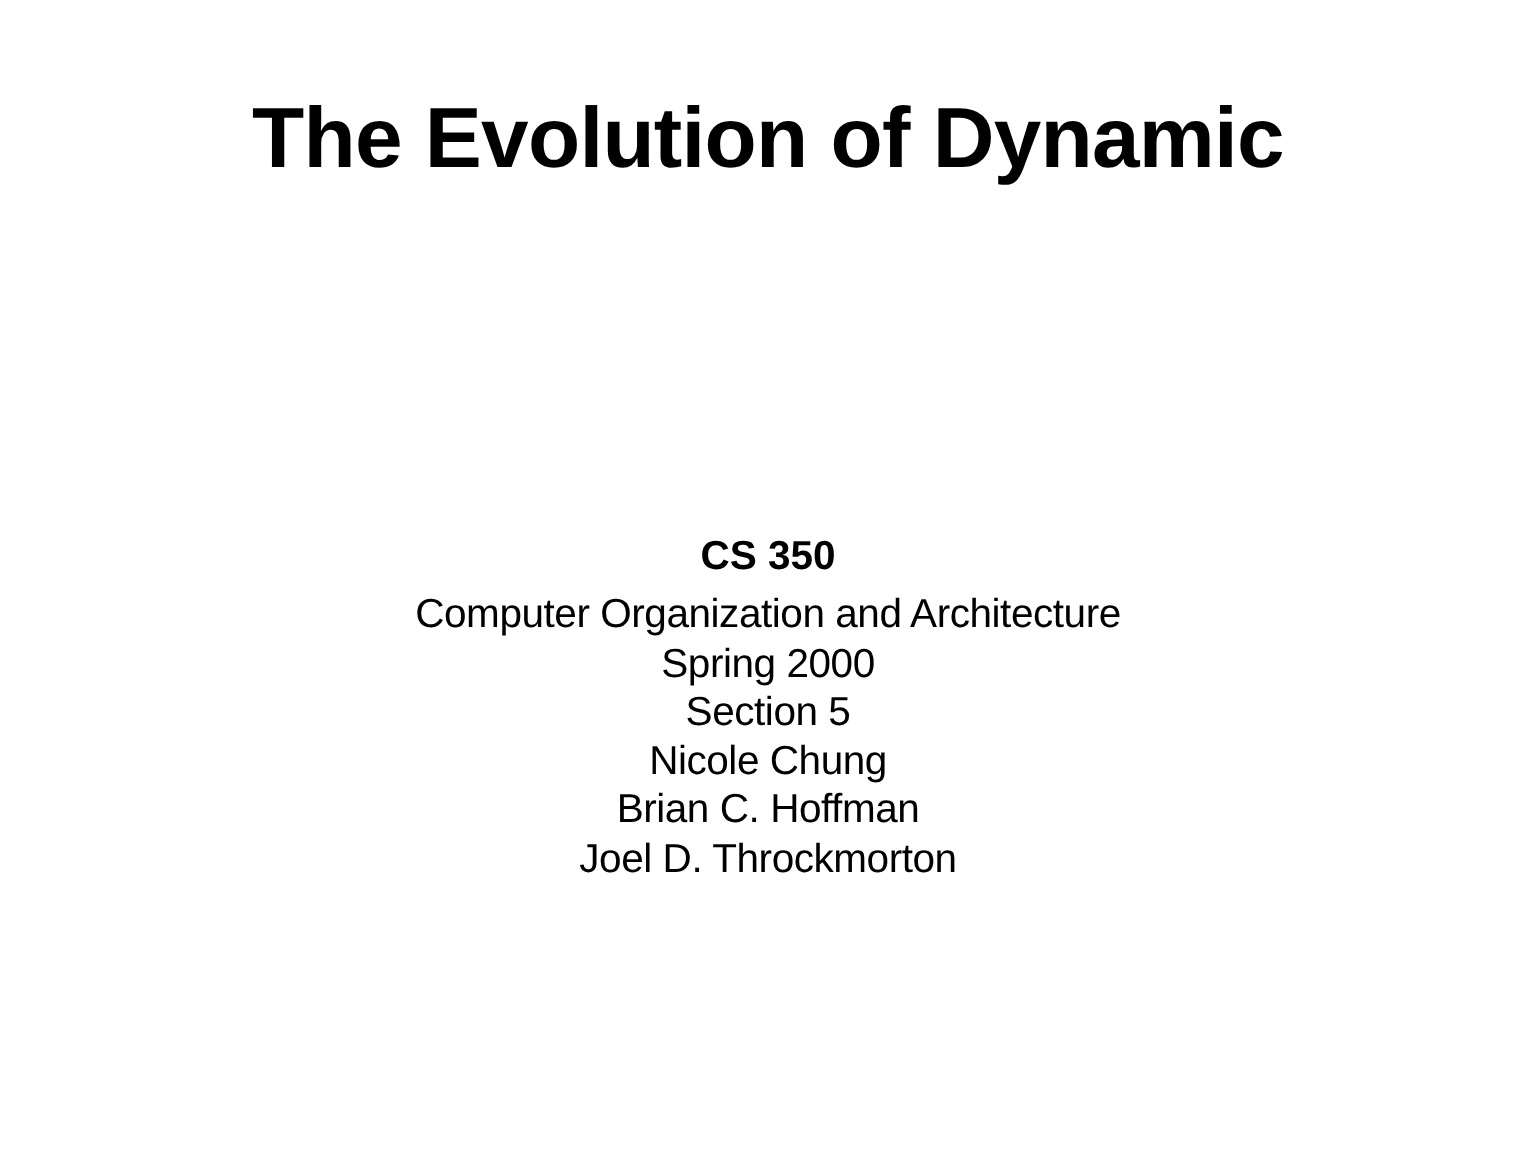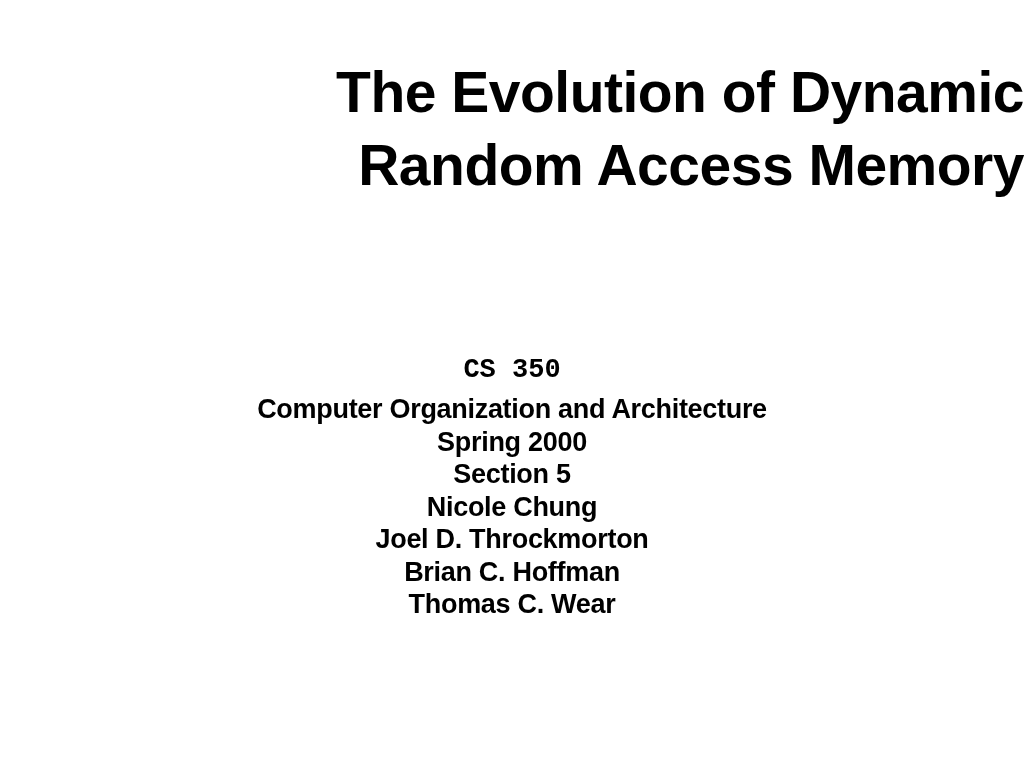--- a/index.html
+++ b/index.html
@@ -4,47 +4,45 @@
   <style>
     html, body { margin: 0; padding: 0; background: #ffffff; }
     body { width: 1024px; height: 768px; position: relative; overflow: hidden; color: #000000; }
     .title {
       position: absolute; left: 0; top: 56px; width: 1024px;
       text-align: center;
       font-family: "Liberation Sans", sans-serif;
       font-weight: bold; font-size: 57px; line-height: 73px;
       letter-spacing: -0.5px;
     }
-    .title div { white-space: nowrap; text-align: right; }
+    .title div { white-space: nowrap; }
     .course {
       position: absolute; left: 0; top: 352px; width: 1024px;
       text-align: center;
-      font-family: Liberation Mono, monospace;
+      font-family: Liberation Sans, sans-serif;
       font-weight: bold; font-size: 27px; line-height: 36px;
     }
     .sub {
       position: absolute; left: 0; top: 393px; width: 1024px;
       text-align: center;
       font-family: "Liberation Sans", sans-serif;
-      font-weight: bold; font-size: 27px; line-height: 32.5px;
+      font-weight: normal; font-size: 27px; line-height: 32.5px;
       letter-spacing: -0.3px;
     }
     .sub div { white-space: nowrap; }
   </style>
 </head>
 <body>
 
 <div class="title">
   <div>The Evolution of Dynamic</div>
-  <div>Random Access Memory</div>
 </div>
 
 <div class="course">CS 350</div>
 
 <div class="sub">
   <div>Computer Organization and Architecture</div>
   <div>Spring 2000</div>
   <div>Section 5</div>
   <div>Nicole Chung</div>
+  <div>Brian C. Hoffman</div>
   <div>Joel D. Throckmorton</div>
-  <div>Brian C. Hoffman</div>
-  <div>Thomas C. Wear</div>
 </div>
 
 </body></html>

